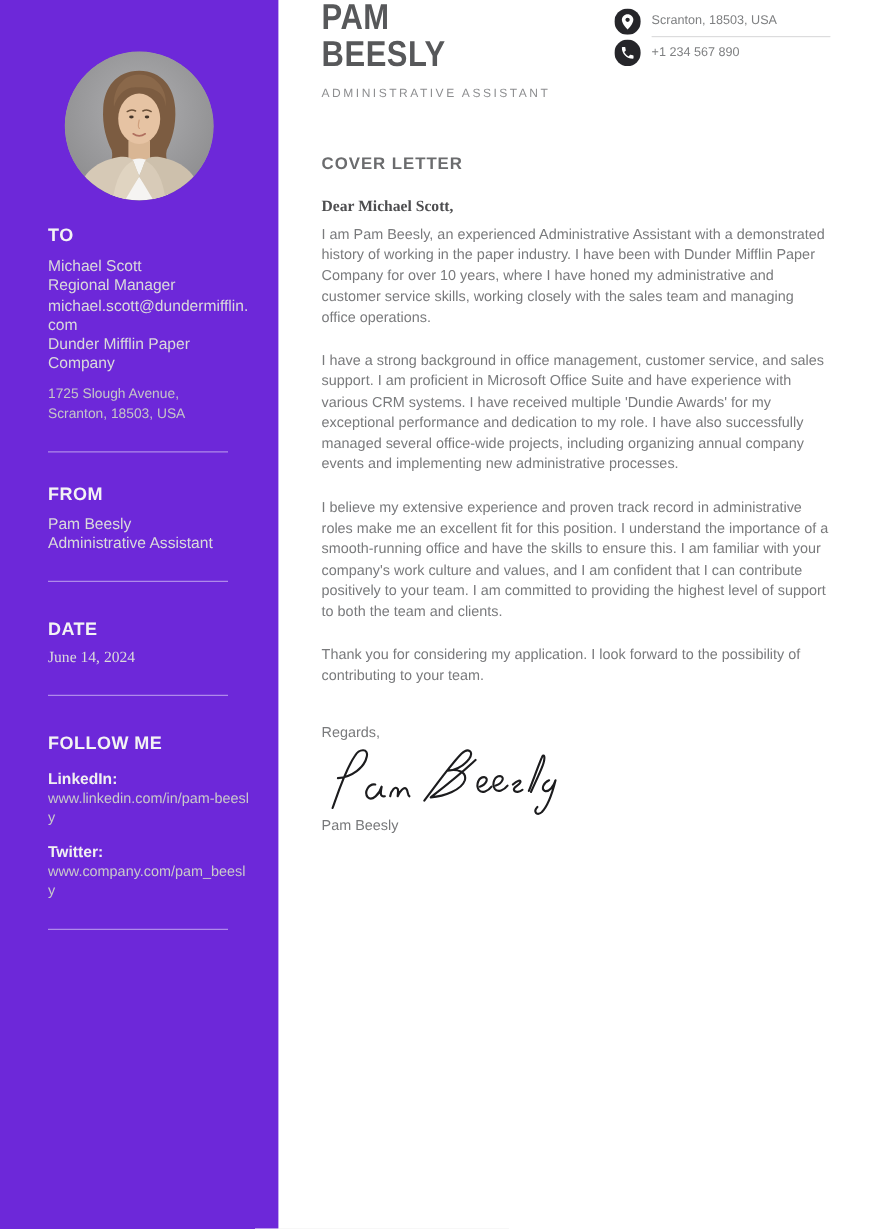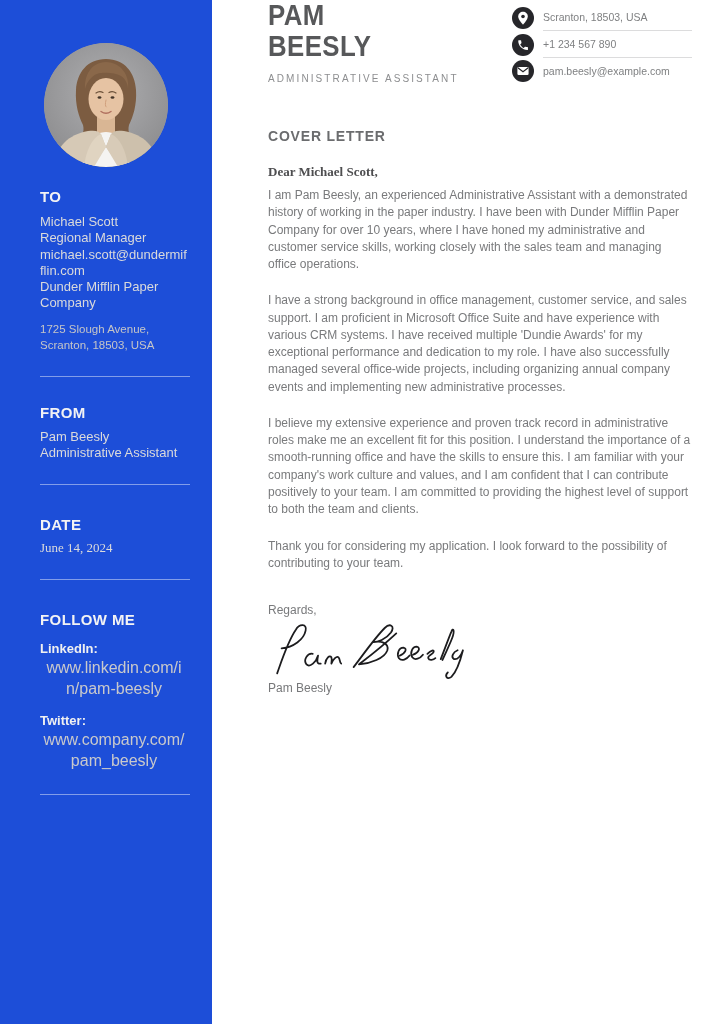--- a/index.html
+++ b/index.html
@@ -1,38 +1,38 @@
 <!DOCTYPE html>
 <html><head>
 <meta charset="utf-8">
 <style>
   html,body{margin:0;padding:0;background:#e9e9e9;}
   .page{
     width:726px;height:1024px;position:relative;background:#ffffff;
     font-family:"Liberation Sans", sans-serif;overflow:hidden;margin:0 auto;
   }
   
-  .sidebar{position:absolute;left:0;top:0;width:212px;height:1024px;background:#1d4ed8;}
+  .sidebar{position:absolute;left:0;top:0;width:232px;height:1024px;background:#6d28d9;}
   .avatar{width:124px;height:124px;border-radius:50%;margin:43px auto 0;overflow:hidden;background:#9a9a9c;}
   .avatar svg{display:block;}
   .side-body{padding:0 24px 0 40px;}
   .side-h{font-size:15px;font-weight:bold;color:#f3f3f4;letter-spacing:.4px;}
   .sec-to{margin-top:21px;}
   .to-lines{margin-top:9px;font-size:13px;line-height:1.25;color:#dadadb;}
   .to-lines .brk{word-break:break-all;}
   .addr{margin-top:9px;font-size:11.5px;line-height:1.4;color:#c5c5c7;}
   .sdivider{border:none;border-top:1px solid rgba(255,255,255,.45);width:150px;margin:23px 0 0 0;}
   .sec-from{margin-top:27px;}
   .from-lines{margin-top:8px;font-size:13px;line-height:1.25;color:#dadadb;}
   .sec-date{margin-top:31px;}
   .date-val{margin-top:7px;font-size:13px;color:#dadadb;font-family:Liberation Serif, serif;}
   .sec-follow{margin-top:31px;}
   .follow-item{margin-top:13px;}
   .follow-platform{font-size:13px;font-weight:bold;color:#f0f0f1;}
-  .follow-url{font-size:16px;line-height:1.3;color:#c9c9cb;word-break:break-all;margin-top:2px;text-align:center;}
+  .follow-url{font-size:12px;line-height:1.3;color:#c9c9cb;word-break:break-all;margin-top:2px;}
   
   .main{margin-left:232px;padding:0 34px 0 36px;}
   .header-row{display:flex;justify-content:space-between;align-items:flex-start;}
   .name{transform:scaleX(.86);transform-origin:left top;}
   .name-line{font-size:30px;font-weight:800;color:#57585a;line-height:1.03;letter-spacing:.5px;white-space:nowrap;}
   .subtitle{margin-top:11px;font-size:10px;letter-spacing:2.1px;color:#8d8e90;white-space:nowrap;}
   .contacts{width:180px;margin-top:4px;flex:none;}
   .contact-row{display:flex;align-items:center;}
   .cicon{width:22px;height:22px;flex:none;}
   .ctext{flex:1;margin-left:9px;font-size:10.5px;color:#7f8082;padding:7px 0;border-bottom:1px solid #dcdcdd;}
@@ -169,30 +169,20 @@
         </div>
         <div class="contact-row">
           <span class="cicon">
             <svg viewBox="0 0 22 22" width="22" height="22">
               <circle cx="11" cy="11" r="11" fill="#26262a"></circle>
               <path transform="translate(4.6,4.6) scale(0.54)" fill="#ffffff" d="M6.62,10.79c1.44,2.83,3.76,5.14,6.59,6.59l2.2-2.2c0.27-0.27,0.67-0.36,1.02-0.24c1.12,0.37,2.33,0.57,3.57,0.57c0.55,0,1,0.45,1,1V20c0,0.55-0.45,1-1,1c-9.39,0-17-7.61-17-17c0-0.55,0.45-1,1-1h3.5c0.55,0,1,0.45,1,1c0,1.25,0.2,2.45,0.57,3.57c0.11,0.35,0.03,0.74-0.25,1.02L6.62,10.79z"></path>
             </svg>
           </span>
           <span class="ctext">+1 234 567 890</span>
         </div>
-        <div class="contact-row">
-          <span class="cicon">
-            <svg viewBox="0 0 22 22" width="22" height="22">
-              <circle cx="11" cy="11" r="11" fill="#26262a"></circle>
-              <rect x="5.4" y="7" width="11.2" height="8" rx="1.2" fill="#ffffff"></rect>
-              <path d="M5.8,7.8 L11,11.7 L16.2,7.8" fill="none" stroke="#26262a" stroke-width="1.2"></path>
-            </svg>
-          </span>
-          <span class="ctext">pam.beesly@example.com</span>
-        </div>
       </div>
     </div>
 
     <div class="letter-heading">COVER LETTER</div>
 
     <div class="salutation">Dear Michael Scott,</div>
 
     <p class="para">I am Pam Beesly, an experienced Administrative Assistant with a demonstrated history of working in the paper industry. I have been with Dunder Mifflin Paper Company for over 10 years, where I have honed my administrative and customer service skills, working closely with the sales team and managing office operations.</p>
     <p class="para">I have a strong background in office management, customer service, and sales support. I am proficient in Microsoft Office Suite and have experience with various CRM systems. I have received multiple 'Dundie Awards' for my exceptional performance and dedication to my role. I have also successfully managed several office-wide projects, including organizing annual company events and implementing new administrative processes.</p>
     <p class="para">I believe my extensive experience and proven track record in administrative roles make me an excellent fit for this position. I understand the importance of a smooth-running office and have the skills to ensure this. I am familiar with your company's work culture and values, and I am confident that I can contribute positively to your team. I am committed to providing the highest level of support to both the team and clients.</p>

